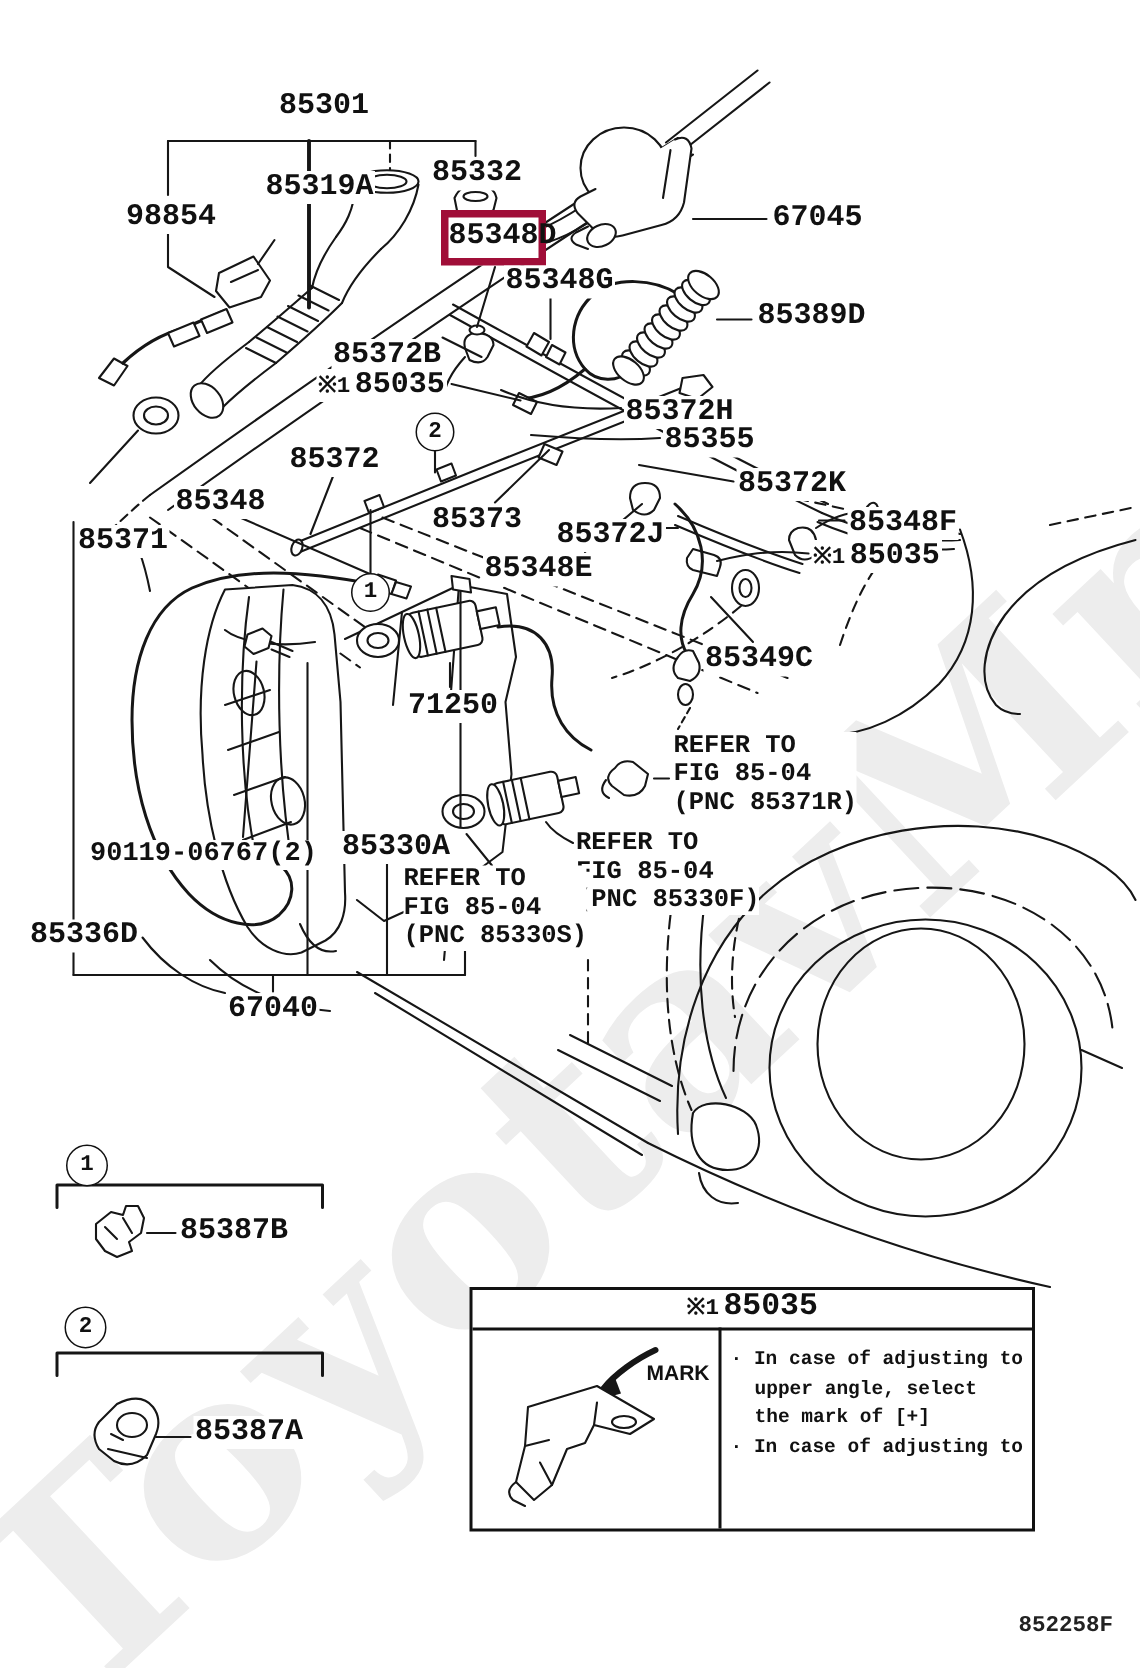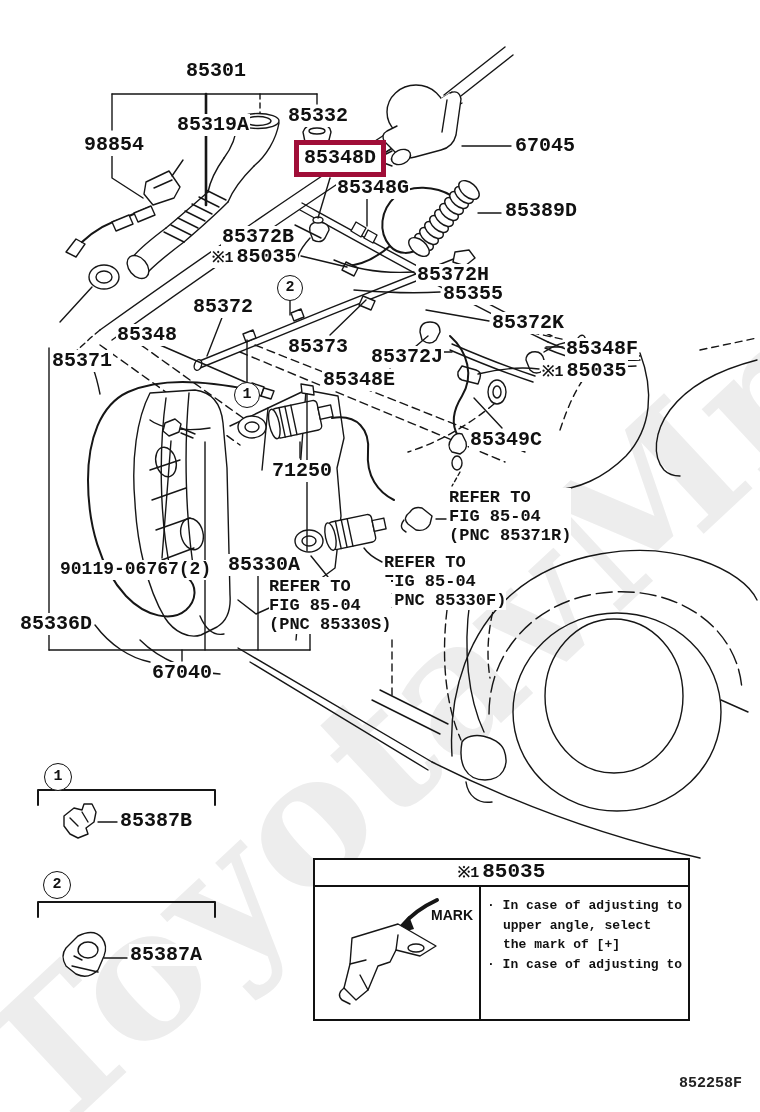--- a/index.html
+++ b/index.html
@@ -6,21 +6,21 @@
   #canvas{position:relative;width:760px;height:1112px;background:#fff;overflow:hidden;
           font-family:"Liberation Mono","DejaVu Sans Mono",monospace;color:#111;}
   .watermark{position:absolute;left:-50px;top:1030px;transform:rotate(-43deg);transform-origin:0 0;
              font:700 178px/1 "DejaVu Serif",serif;color:#ededed;white-space:nowrap;letter-spacing:2px;
              pointer-events:none;z-index:0;}
   svg.art{position:absolute;left:0;top:0;z-index:1;}
   .plabel{position:absolute;font:700 20px/1.1 "Liberation Mono","DejaVu Sans Mono",monospace;
           color:#111;background:#fff;padding:0 1px;white-space:nowrap;z-index:3;}
   .plabel.sm{font-size:18px;text-align:right;}
   .refmark{font-size:15px;margin-right:3px;}
-  .redbox{position:absolute;left:294px;top:140px;width:92px;height:37px;border:5px solid #a00e38;
+  .redbox{position:absolute;left:294px;top:140px;width:70px;height:37px;border:5px solid #a00e38;
           box-sizing:border-box;background:#fff;z-index:3;text-align:center;}
   .redbox .inner{font:700 20px/26px "Liberation Mono",monospace;}
   .callout{position:absolute;width:26px;height:26px;border:1.8px solid #111;border-radius:50%;
            background:#fff;box-sizing:border-box;text-align:center;
            font:700 15px/23px "Liberation Mono",monospace;z-index:3;}
   .refer{position:absolute;font:700 17px/19px "Liberation Mono","DejaVu Sans Mono",monospace;
          background:#fff;white-space:nowrap;z-index:3;}
   .docnum{position:absolute;left:679px;top:1076px;font:700 15px/1 "Liberation Mono",monospace;
           color:#222;z-index:3;}
   .notebox{position:absolute;left:313px;top:858px;width:377px;height:163px;border:2.5px solid #111;

